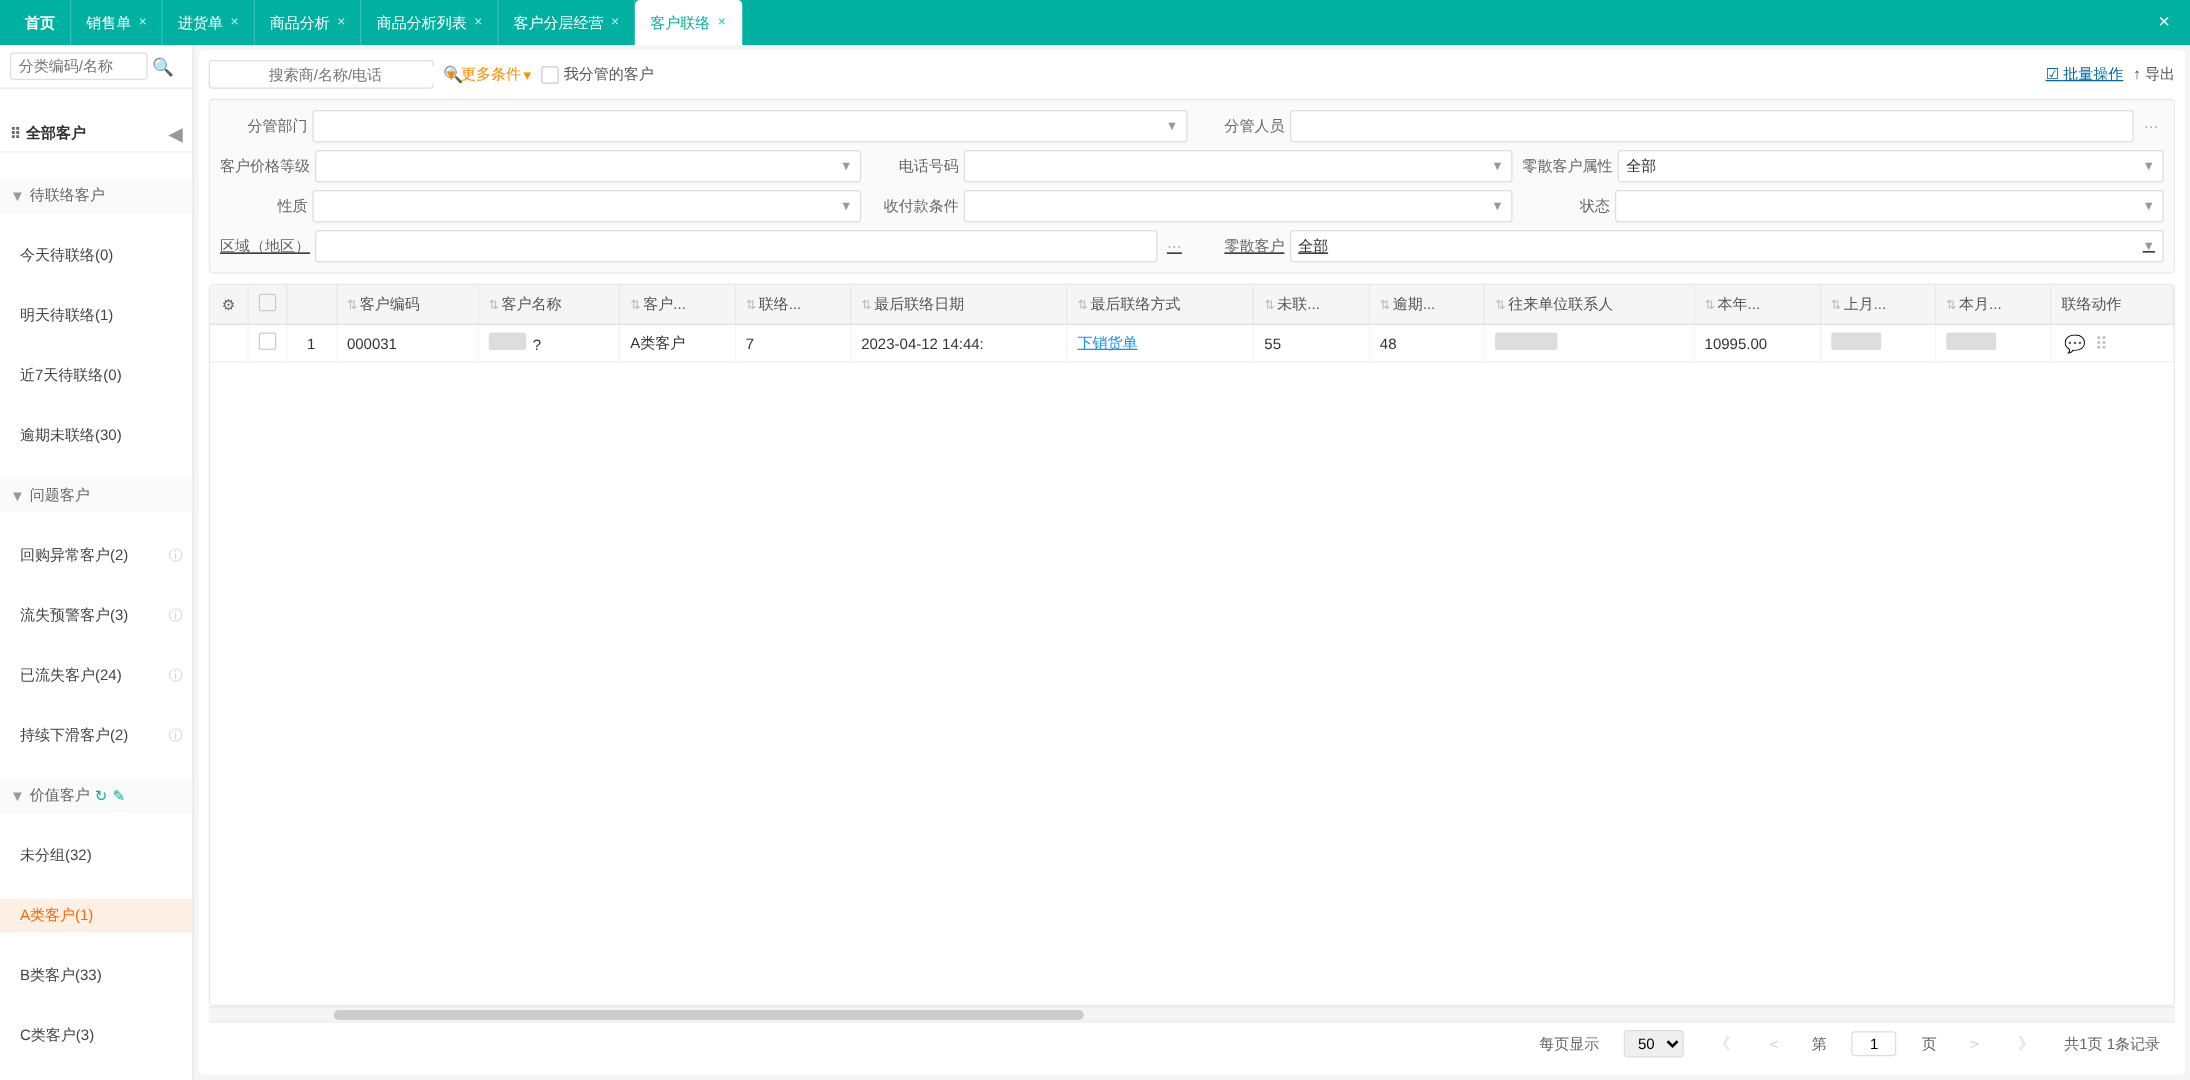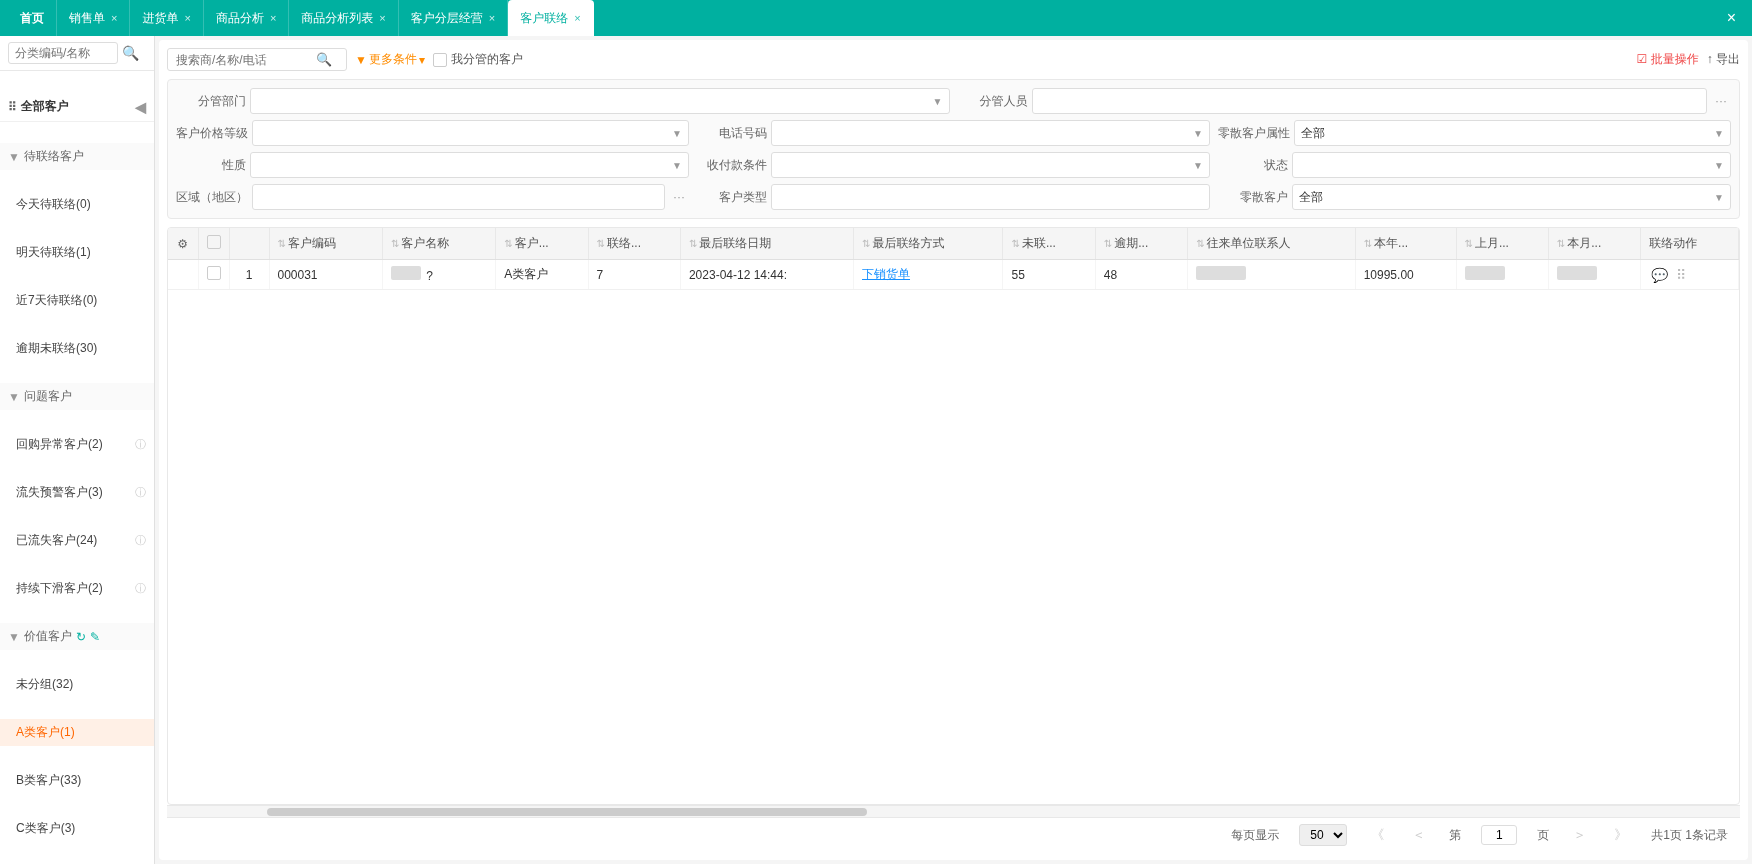--- a/index.html
+++ b/index.html
@@ -146,20 +146,21 @@
       border-radius: 3px;
       padding: 3px 8px;
       width: 180px;
     }
     .filter-search input {
       border: none;
       outline: none;
       font-size: 12px;
       color: #999;
       width: 140px;
+      margin-left: 39px;
     }
     .filter-search .s-icon { color: #00b0a0; font-size: 13px; }
     .more-conditions {
       color: #ff8c00;
       cursor: pointer;
       display: flex;
       align-items: center;
       gap: 2px;
     }
     .my-customers {
@@ -167,38 +168,38 @@
       align-items: center;
       gap: 4px;
       color: #555;
     }
     .filter-actions {
       margin-left: auto;
       display: flex;
       gap: 8px;
       align-items: center;
     }
-    .batch-op { color: #ef4444; cursor: pointer; font-size: 12px; }
+    .batch-op { color: #0369a1; cursor: pointer; font-size: 12px; text-decoration: underline; }
     .export-btn { color: #555; cursor: pointer; font-size: 12px; }
 
     
     .adv-filter {
       background: #fafafa;
       border: 1px solid #e8e8e8;
       border-radius: 4px;
       padding: 8px;
       margin-bottom: 8px;
     }
     .filter-row {
       display: flex;
       align-items: center;
       margin-bottom: 6px;
       gap: 8px;
     }
-    .filter-row:last-child { margin-bottom: 0; }
+    .filter-row:last-child { margin-bottom: 0; text-decoration: underline; }
     .filter-cell {
       display: flex;
       align-items: center;
       flex: 1;
       gap: 4px;
     }
     .filter-label {
       color: #666;
       font-size: 12px;
       white-space: nowrap;
@@ -550,24 +551,20 @@
                 <span class="down-arrow">▼</span>
               </div>
             </div>
           </div>
 
           <div class="filter-row">
             <div class="filter-cell">
               <span class="filter-label">区域（地区）</span>
               <input class="filter-input" type="text" value="" style="flex: 1 1 0%;">
               <span class="filter-dots">···</span>
-            </div>
-            <div class="filter-cell">
-              <span class="filter-label">客户类型</span>
-              <input class="filter-input" type="text" value="" style="flex: 1 1 0%;">
             </div>
             <div class="filter-cell">
               <span class="filter-label">零散客户</span>
               <div class="filter-select">
                 <span class="filter-select-text">全部</span>
                 <span class="down-arrow">▼</span>
               </div>
             </div>
           </div>
         </div>

